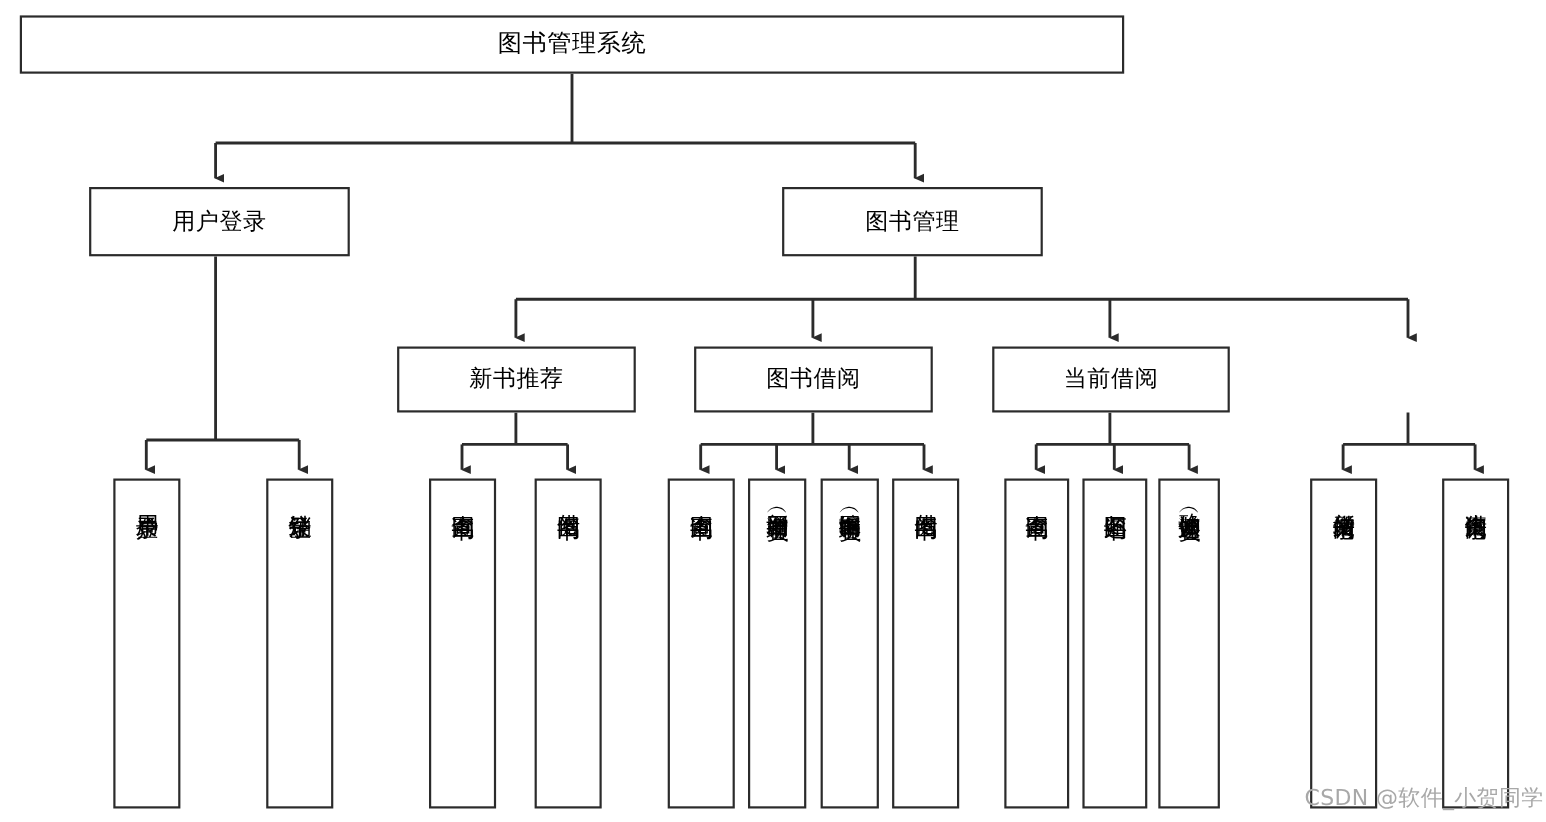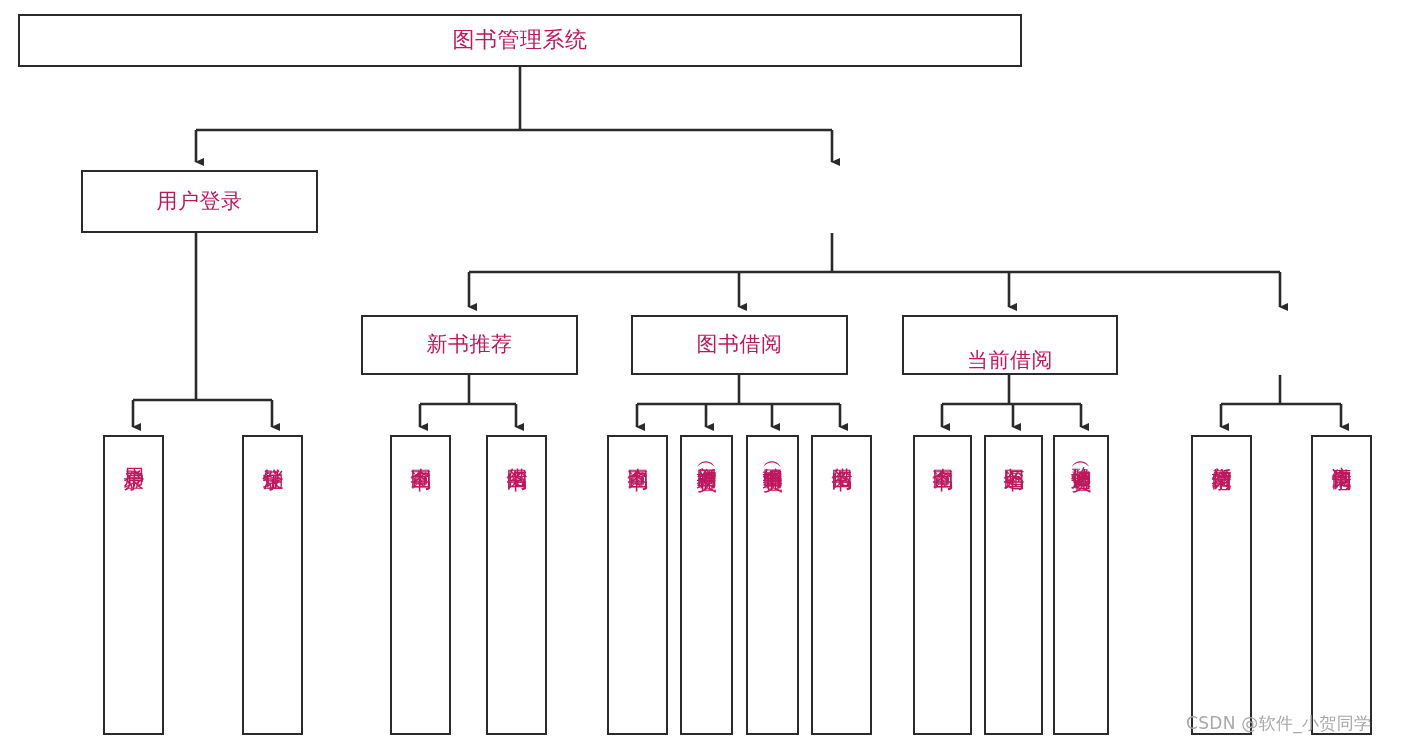--- a/index.html
+++ b/index.html
@@ -30,42 +30,42 @@
     background: #ffffff;
     display: flex;
     align-items: center;
     justify-content: center;
     text-align: center;
   }
   .node .label {
     font-size: 21px;
     letter-spacing: 0.5px;
     line-height: 1.2;
-    color: #be185d;
+    color: #000000;
     white-space: nowrap;
   }
   .node.root .label { font-size: 22px; }
   .node.leaf {
     align-items: flex-start;
     padding-top: 14px;
   }
   .node.leaf .label {
     writing-mode: vertical-rl;
     text-orientation: upright;
     font-size: 21px;
     line-height: 1.18;
     letter-spacing: 1px;
     white-space: normal;
     max-height: 100%;
   }
   .node.leaf.tall .label { font-size: 20px; }
   .watermark {
     position: absolute;
     left: 1186px; top: 712px;
-    font-size: 17px;
+    font-size: 20px;
     color: #a8a8a8;
     white-space: nowrap;
     letter-spacing: 0.3px;
   }
 </style>
 </head>
 <body>
 
 <div id="canvas">
 
@@ -119,28 +119,31 @@
     </g>
   </svg>
 
   <div class="node root" style="left:18px; top:14px; width:1004px; height:53px;">
     <span class="label">图书管理系统</span>
   </div>
 
   <div class="node" style="left:81px; top:170px; width:237px; height:63px;">
     <span class="label">用户登录</span>
   </div>
+  <div class="node" style="left:711px; top:170px; width:237px; height:63px;">
+    <span class="label">图书管理</span>
+  </div>
 
   <div class="node" style="left:361px; top:315px; width:217px; height:60px;font-family:Liberation Serif, serif;">
     <span class="label">新书推荐</span>
   </div>
   <div class="node" style="left:631px; top:315px; width:217px; height:60px;">
     <span class="label">图书借阅</span>
   </div>
-  <div class="node" style="left:902px; top:315px; width:216px; height:60px;align-items:flex-end;">
+  <div class="node" style="left:902px; top:315px; width:216px; height:60px;">
     <span class="label">当前借阅</span>
   </div>
 
   <div class="node leaf" style="left:103px; top:435px; width:61px; height:300px;">
     <span class="label">用户登录</span>
   </div>
   <div class="node leaf" style="left:242px; top:435px; width:61px; height:300px;">
     <span class="label">注销登录</span>
   </div>
 

